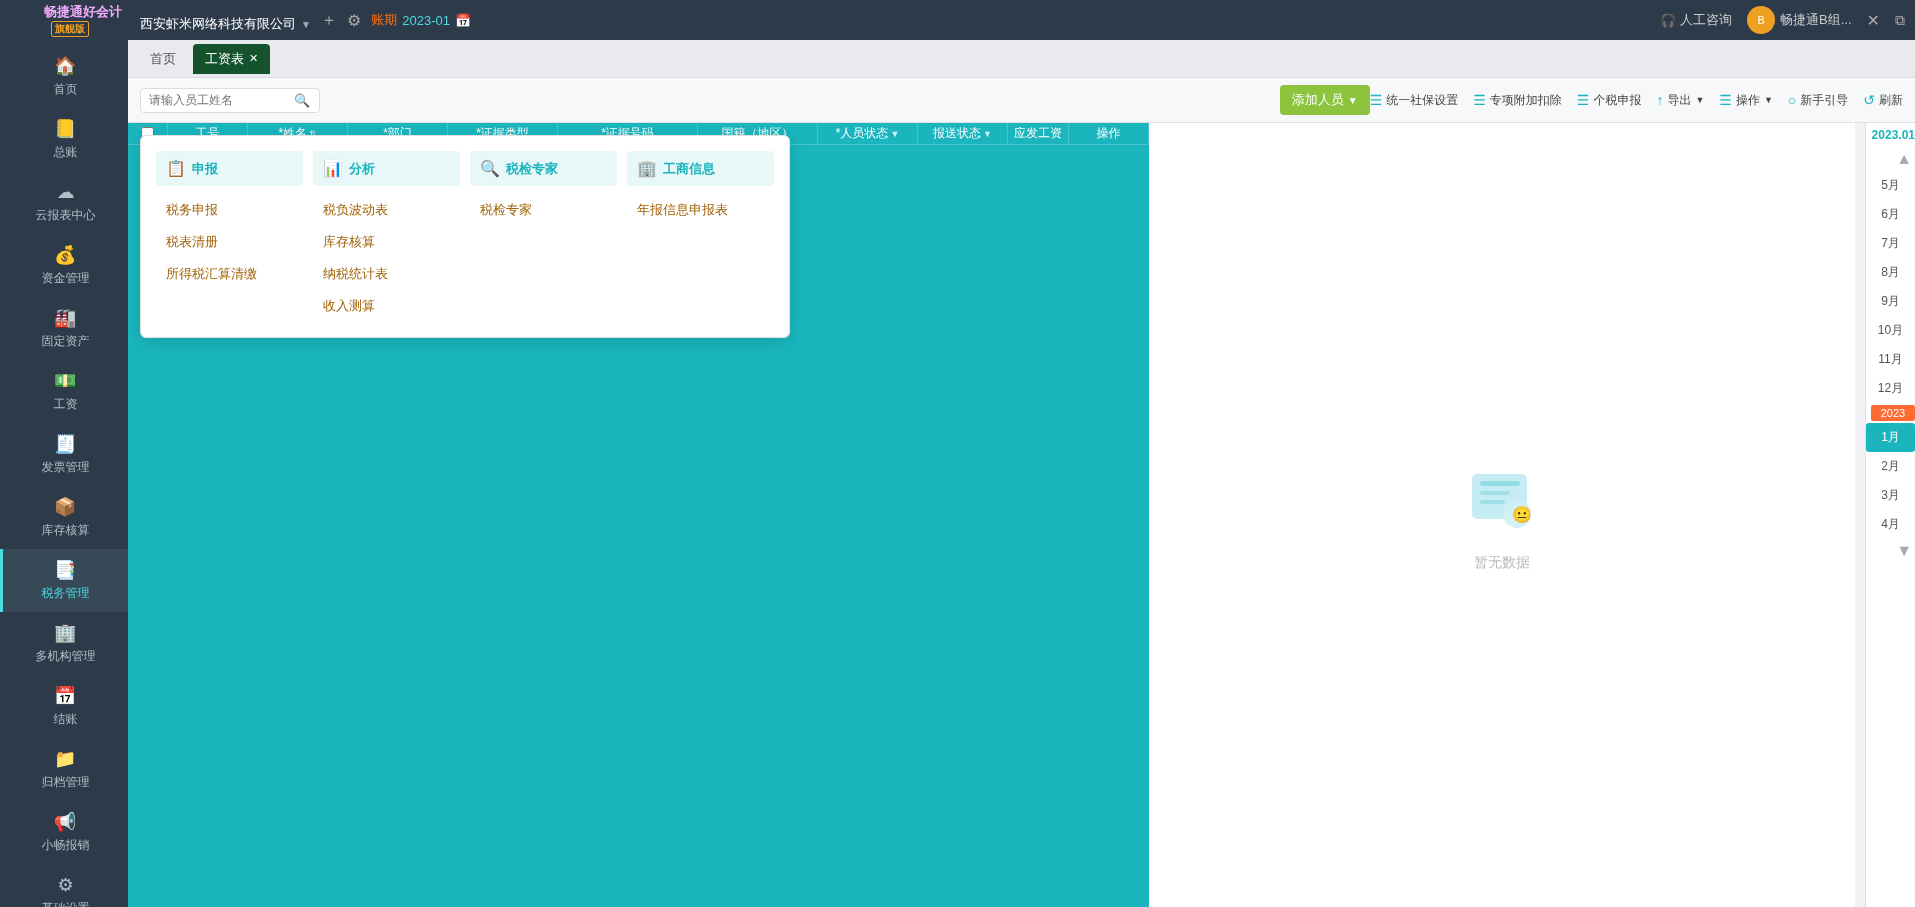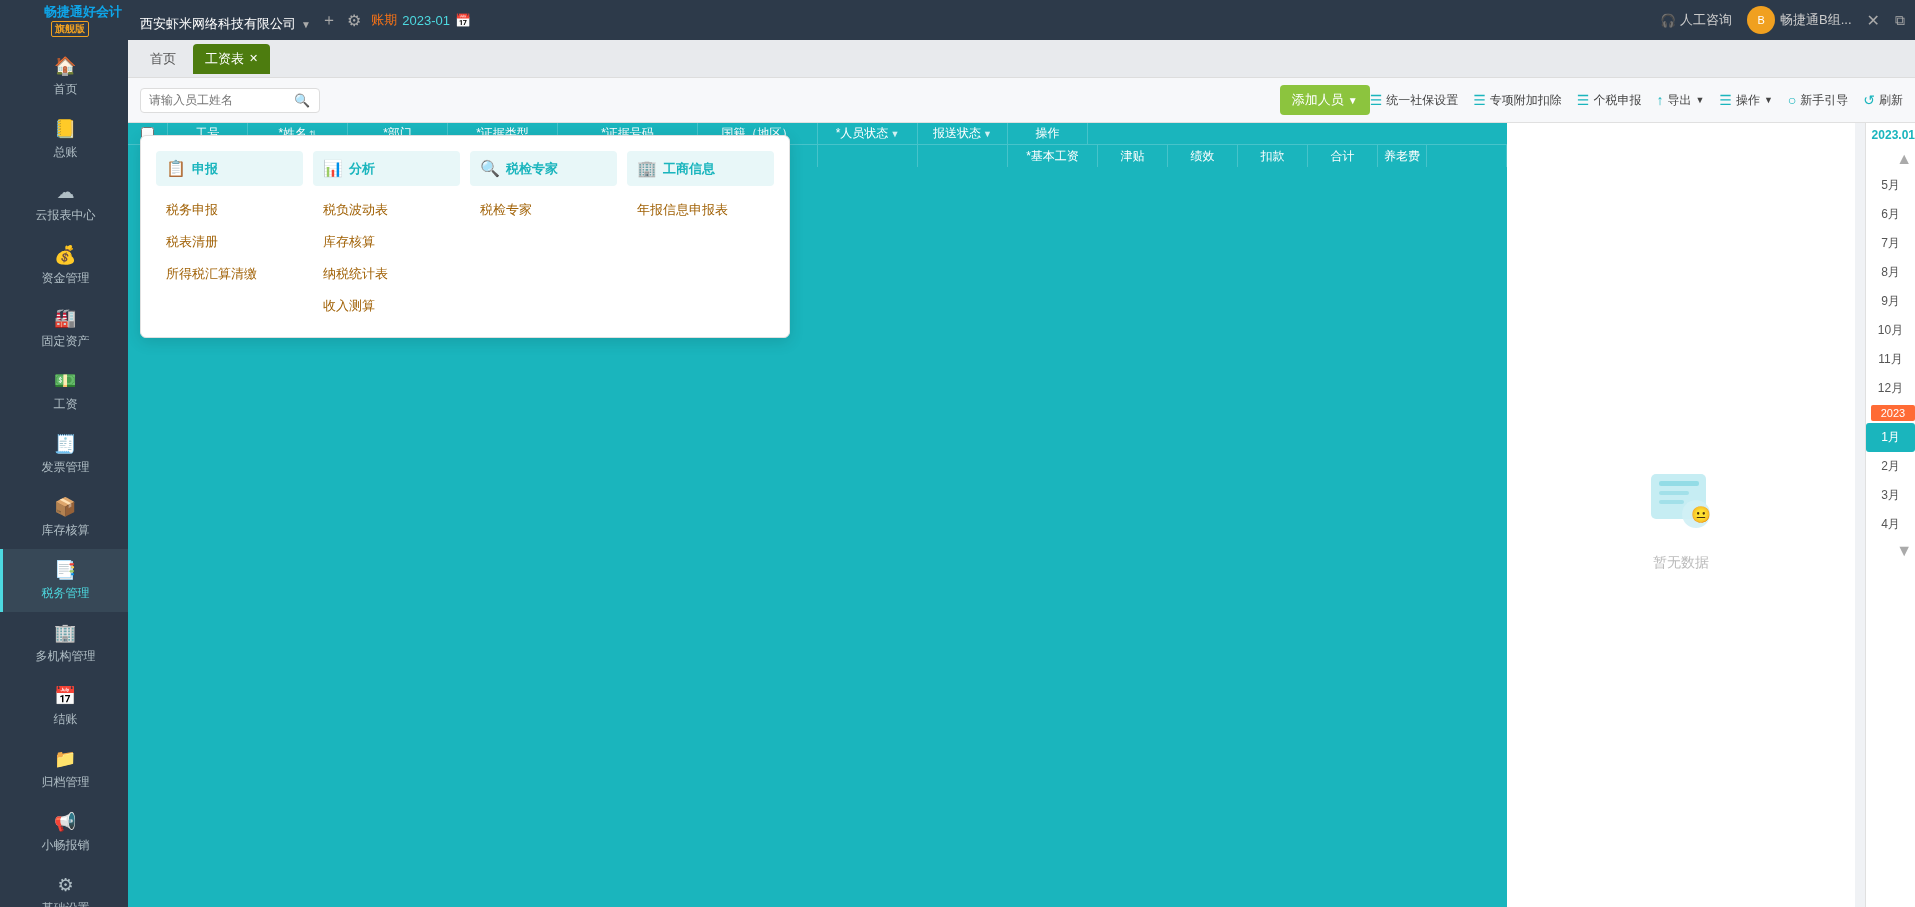--- a/index.html
+++ b/index.html
@@ -142,21 +142,21 @@
       padding: 0 12px;
       border-radius: 4px 4px 0 0;
       display: flex;
       align-items: center;
       cursor: pointer;
       font-size: 13px;
       gap: 5px;
       color: #555;
     }
     .tab-item.active {
-      background: #4d7c0f;
+      background: #14532d;
       color: #fff;
     }
     .tab-item .close-btn {
       font-size: 11px;
       color: #fff;
       cursor: pointer;
     }
     .tab-home {
       color: #555;
       font-size: 13px;
@@ -395,21 +395,21 @@
     .th.w70 { min-width: 70px; }
 
     .sort-arrow { font-size: 9px; margin-left: 2px; color: rgba(255,255,255,0.8); }
     .filter-icon { font-size: 9px; margin-left: 2px; color: rgba(255,255,255,0.8); }
   </style>
 </head>
 <body>
 
 <div class="top-header">
   <div class="logo-area">
-    <span style="font-size:13px; color:#0ea5e9; font-weight:bold;margin-left:26px;">畅捷通好会计</span>
+    <span style="font-size:13px; color:#f0abfc; font-weight:bold;margin-left:26px;">畅捷通好会计</span>
     <span class="sub-label">旗舰版</span>
   </div>
   <button class="company-selector">
     <span>西安虾米网络科技有限公司</span>
     <span class="chevron">▼</span>
   </button>
   <div class="header-actions">
     <span class="icon-btn">＋</span>
     <span class="icon-btn">⚙</span>
   </div>
@@ -568,39 +568,22 @@
             <div class="th w140">*证据号码</div>
             <div class="th w120">国籍（地区）</div>
             <div class="th w100">
               <span>*人员状态</span>
               <span class="filter-icon">▼</span>
             </div>
             <div class="th w90">
               <span>报送状态</span>
               <span class="filter-icon">▼</span>
             </div>
+            <div class="th" style="flex:1; border-right:1px solid rgba(255,255,255,0.2);">应发工资</div>
             <div class="th w80">操作</div>
-          </div>
-          <div class="thead-row" style="height:22px;">
-            <div class="th w40" style="border-right:1px solid rgba(255,255,255,0.2);"></div>
-            <div class="th w80"></div>
-            <div class="th w100"></div>
-            <div class="th w100"></div>
-            <div class="th w110"></div>
-            <div class="th w140"></div>
-            <div class="th w120"></div>
-            <div class="th w100"></div>
-            <div class="th w90"></div>
-            <div class="th w90">*基本工资</div>
-            <div class="th w70">津贴</div>
-            <div class="th w70">绩效</div>
-            <div class="th w70">扣款</div>
-            <div class="th w70">合计</div>
-            <div class="th" style="flex:1;">养老费</div>
-            <div class="th w80"></div>
           </div>
         </div>
 
         <div class="table-wrapper">
           <div class="empty-state">
             <svg width="80" height="80" viewBox="0 0 80 80">
               <rect x="10" y="15" width="55" height="45" rx="5" fill="#b8e8f0" opacity="0.8"></rect>
               <rect x="18" y="22" width="40" height="5" rx="2" fill="#7dd4e0" opacity="0.7"></rect>
               <rect x="18" y="32" width="30" height="4" rx="2" fill="#7dd4e0" opacity="0.5"></rect>
               <rect x="18" y="41" width="25" height="4" rx="2" fill="#7dd4e0" opacity="0.5"></rect>

